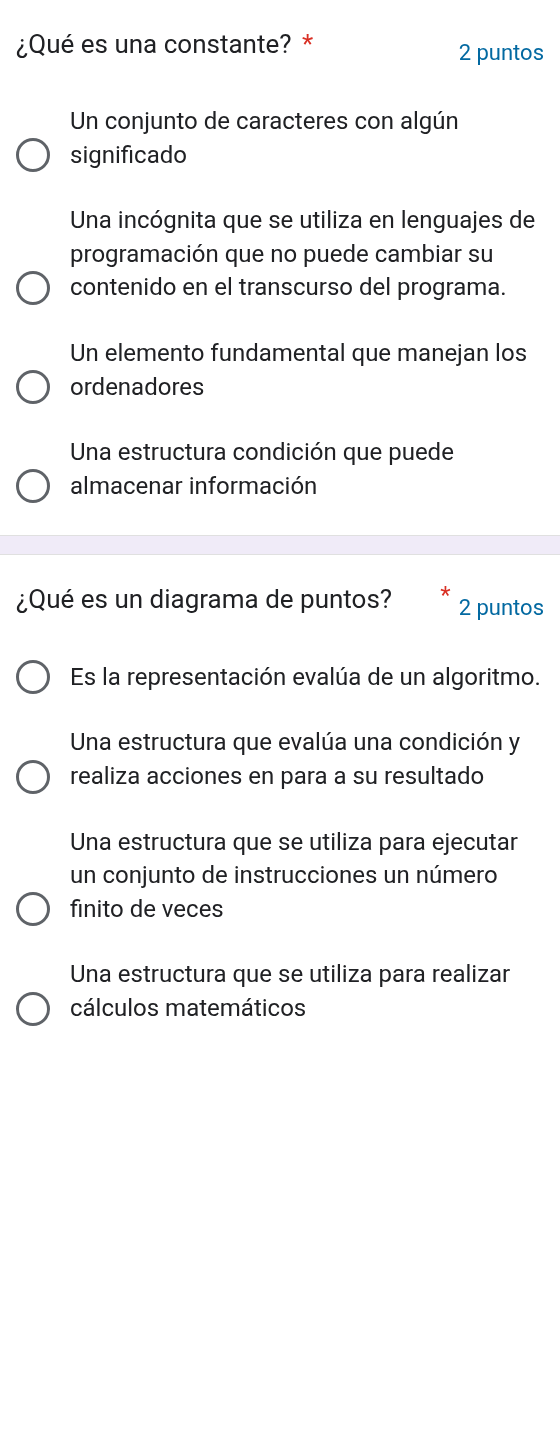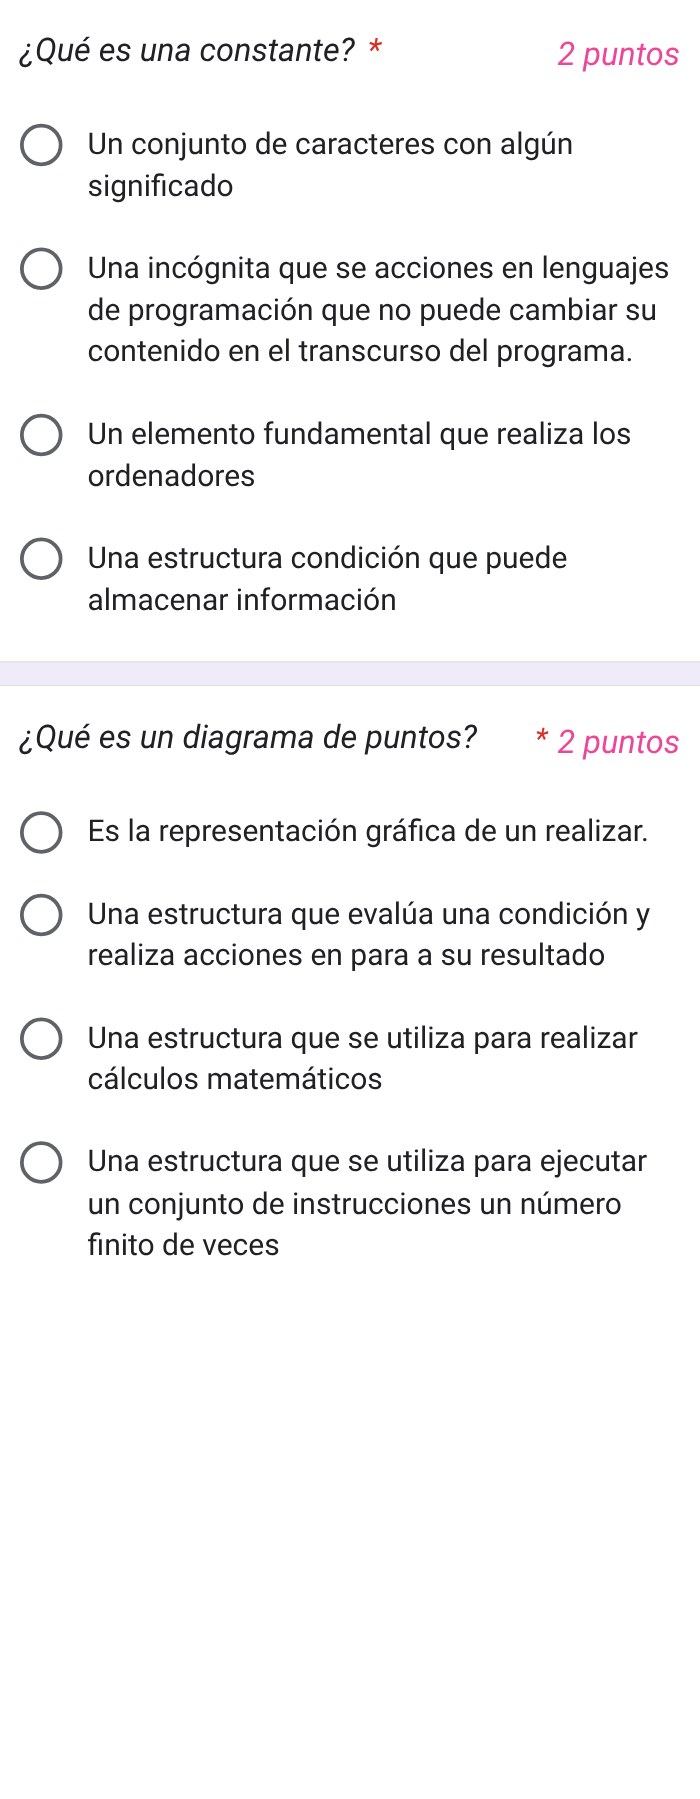--- a/index.html
+++ b/index.html
@@ -19,56 +19,56 @@
     }
     .divider {
       height: 20px;
       background: #f0ebf8;
       border-top: 1px solid #e0e0e0;
       border-bottom: 1px solid #e0e0e0;
     }
     .question-header {
       display: flex;
       justify-content: space-between;
-      align-items: flex-end;
+      align-items: center;
       margin-bottom: 40px;
       gap: 16px;
-      font-style: italic;
     }
     .question-title {
       font-size: 26px;
       font-weight: 400;
       color: #202124;
       line-height: 1.35;
       flex: 1;
     }
     .required-asterisk {
       color: #d93025;
       margin-left: 4px;
     }
     .points-label {
-      font-size: 26px;
-      color: #ec4899;
+      font-size: 22px;
+      color: #0369a1;
       white-space: nowrap;
       padding-top: 4px;
+      margin-top: 12px;
     }
     .header-right {
       display: flex;
       align-items: flex-start;
       gap: 8px;
     }
     .top-asterisk {
       color: #d93025;
       font-size: 24px;
       line-height: 1;
       padding-top: 4px;
     }
     .option-row {
       display: flex;
-      align-items: flex-start;
+      align-items: flex-end;
       gap: 20px;
       margin-bottom: 32px;
       cursor: pointer;
     }
     .option-row:last-child {
       margin-bottom: 0;
     }
     .radio-circle {
       flex-shrink: 0;
       width: 34px;
@@ -95,25 +95,25 @@
     </div>
     <div class="points-label">2 puntos</div>
   </div>
 
   <div class="option-row">
     <div class="radio-circle"></div>
     <div class="option-label">Un conjunto de caracteres con algún significado</div>
   </div>
   <div class="option-row">
     <div class="radio-circle"></div>
-    <div class="option-label">Una incógnita que se acciones en lenguajes de programación que no puede cambiar su contenido en el transcurso del programa.</div>
+    <div class="option-label">Una incógnita que se utiliza en lenguajes de programación que no puede cambiar su contenido en el transcurso del programa.</div>
   </div>
   <div class="option-row">
     <div class="radio-circle"></div>
-    <div class="option-label">Un elemento fundamental que realiza los ordenadores</div>
+    <div class="option-label">Un elemento fundamental que manejan los ordenadores</div>
   </div>
   <div class="option-row">
     <div class="radio-circle"></div>
     <div class="option-label">Una estructura condición que puede almacenar información</div>
   </div>
 </div>
 
 <div class="divider"></div>
 
 <div class="question-card">
@@ -122,27 +122,27 @@
       <span>¿Qué es un diagrama de puntos?</span>
     </div>
     <div class="header-right">
       <span class="top-asterisk">*</span>
       <div class="points-label">2 puntos</div>
     </div>
   </div>
 
   <div class="option-row">
     <div class="radio-circle"></div>
-    <div class="option-label">Es la representación gráfica de un realizar.</div>
+    <div class="option-label">Es la representación evalúa de un algoritmo.</div>
   </div>
   <div class="option-row">
     <div class="radio-circle"></div>
     <div class="option-label">Una estructura que evalúa una condición y realiza acciones en para a su resultado</div>
   </div>
   <div class="option-row">
     <div class="radio-circle"></div>
-    <div class="option-label">Una estructura que se utiliza para realizar cálculos matemáticos</div>
+    <div class="option-label">Una estructura que se utiliza para ejecutar un conjunto de instrucciones un número finito de veces</div>
   </div>
   <div class="option-row">
     <div class="radio-circle"></div>
-    <div class="option-label">Una estructura que se utiliza para ejecutar un conjunto de instrucciones un número finito de veces</div>
+    <div class="option-label">Una estructura que se utiliza para realizar cálculos matemáticos</div>
   </div>
 </div>
 
 </body></html>

